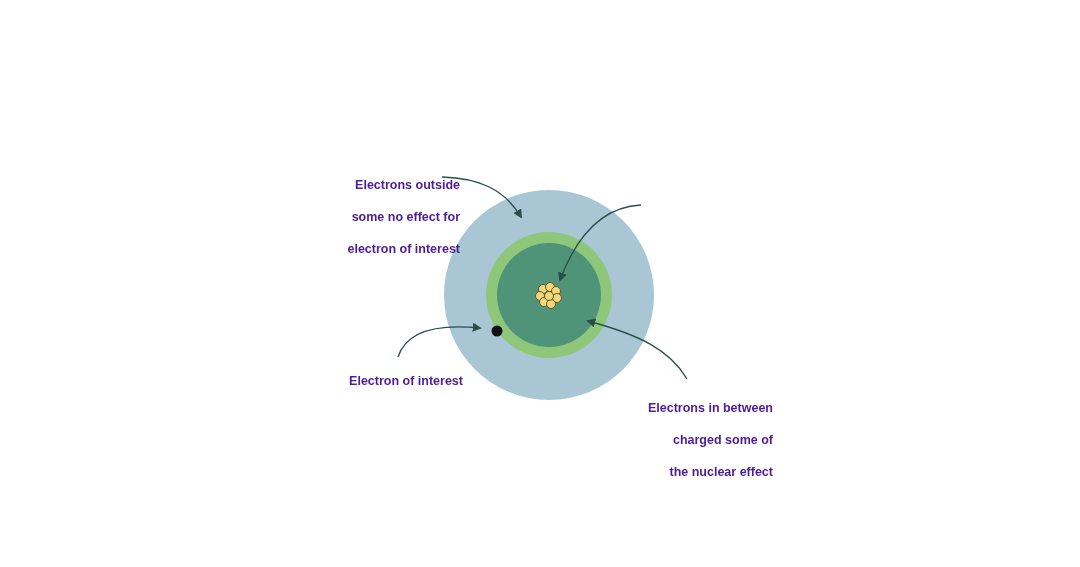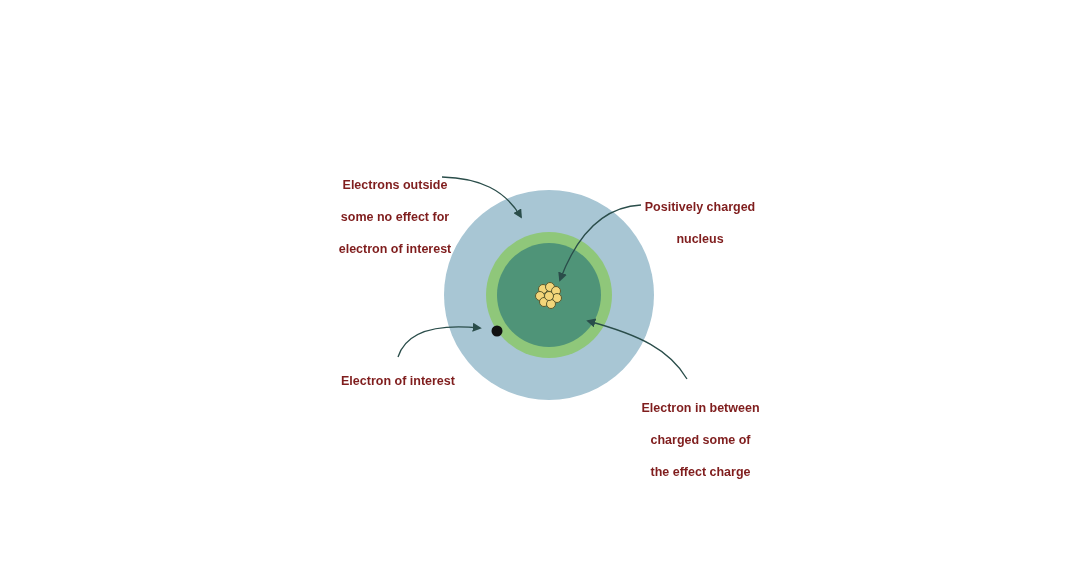--- a/index.html
+++ b/index.html
@@ -4,22 +4,22 @@
   <style>
     html, body { margin: 0; padding: 0; background: #ffffff; }
     body { width: 1080px; height: 567px; position: relative; overflow: hidden; }
     .stage { position: absolute; left: 0; top: 0; width: 1080px; height: 567px; }
     svg.diagram { position: absolute; left: 0; top: 0; }
     .label {
       position: absolute;
       font-family: "Liberation Sans", sans-serif;
       font-size: 12.5px;
       font-weight: 700;
-      color: #7f1d1d;
-      text-align: center;
+      color: #4c1d95;
+      text-align: right;
       line-height: 16px;
       white-space: pre-line;
     }
     .label span { display: block; }
   </style>
 </head>
 <body>
 
 <div class="stage">
   <svg class="diagram" width="1080" height="567" viewBox="0 0 1080 567">
@@ -53,27 +53,23 @@
     <path d="M398,357 C405,335 430,323 480,328" fill="none" stroke="#2a4d4a" stroke-width="1.3" marker-end="url(#arrowhead)"></path>
     <path d="M687,379 C670,350 640,335 588,321" fill="none" stroke="#2a4d4a" stroke-width="1.3" marker-end="url(#arrowhead)"></path>
   </svg>
 
   <div class="label" style="left:330px; top:161px; width:130px;">
     <span>Electrons outside</span>
     <span>some no effect for</span>
     <span>electron of interest</span>
   </div>
 
-  <div class="label" style="left:635px; top:183px; width:130px;">
-    <span>Positively charged</span>
-    <span>nucleus</span>
-  </div>
 
   <div class="label" style="left:333px; top:357px; width:130px;">
     <span>Electron of interest</span>
   </div>
 
   <div class="label" style="left:628px; top:384px; width:145px;">
-    <span>Electron in between</span>
+    <span>Electrons in between</span>
     <span>charged some of</span>
-    <span>the effect charge</span>
+    <span>the nuclear effect</span>
   </div>
 </div>
 
 </body></html>

